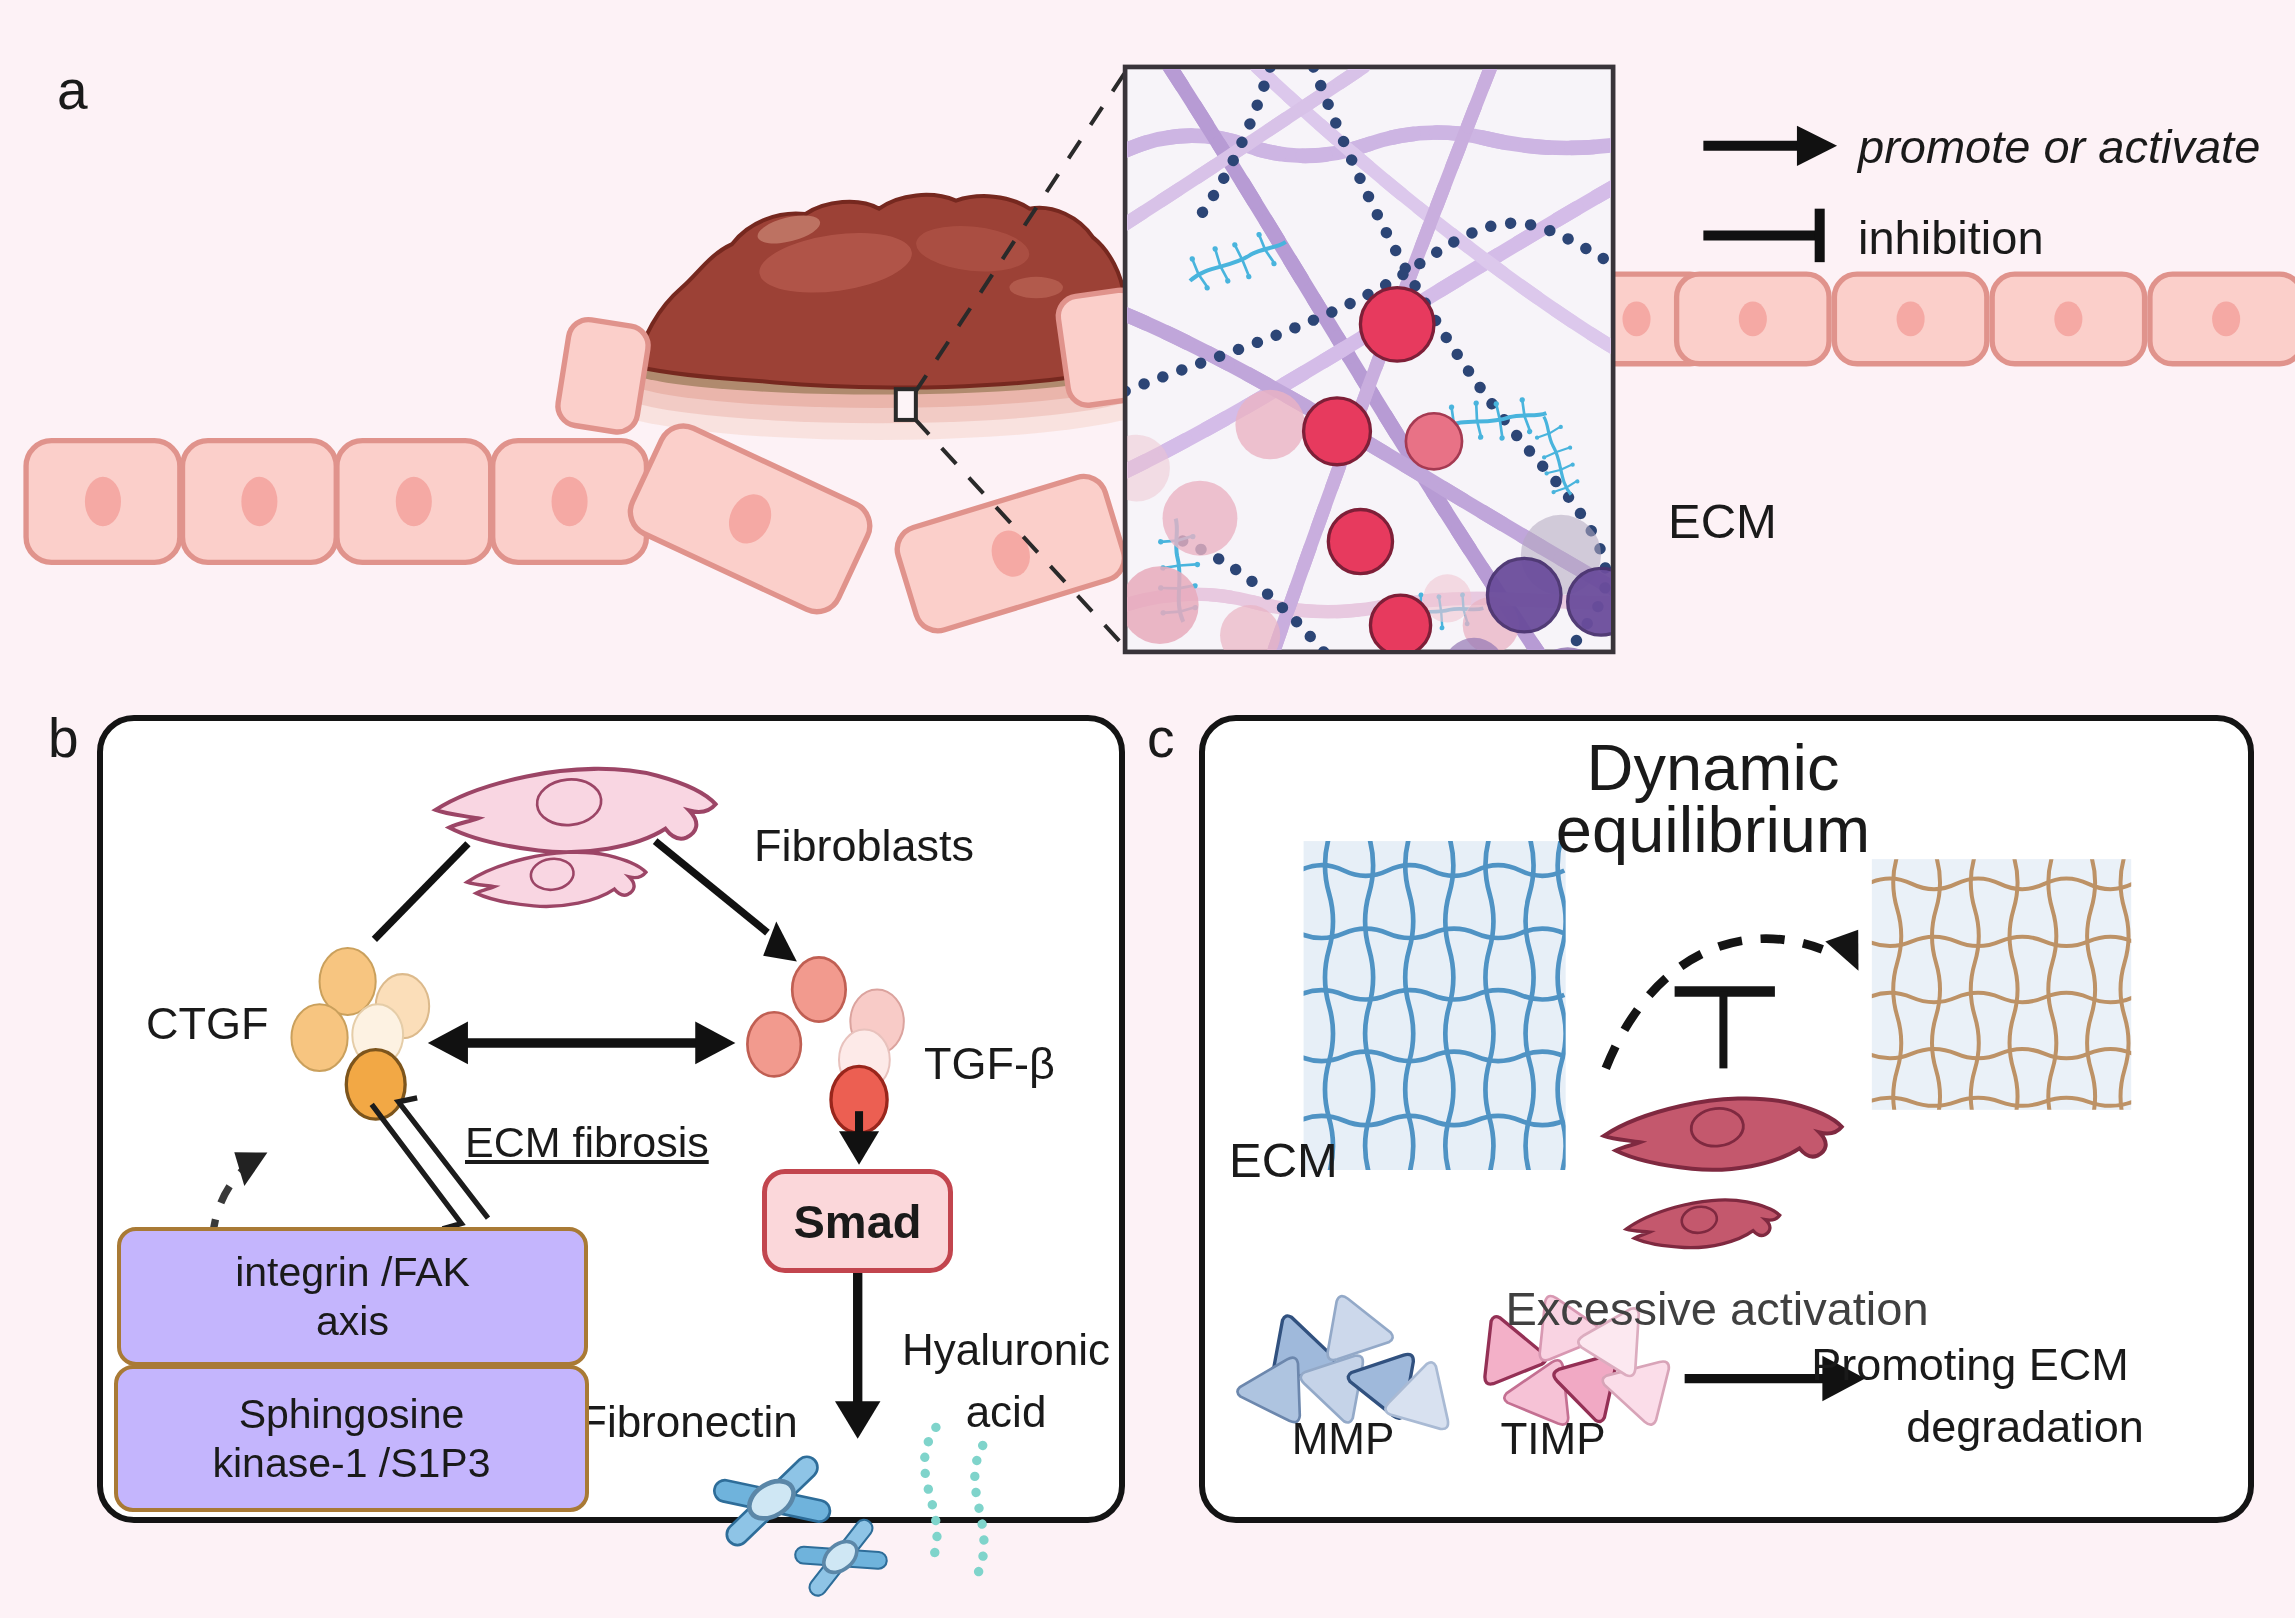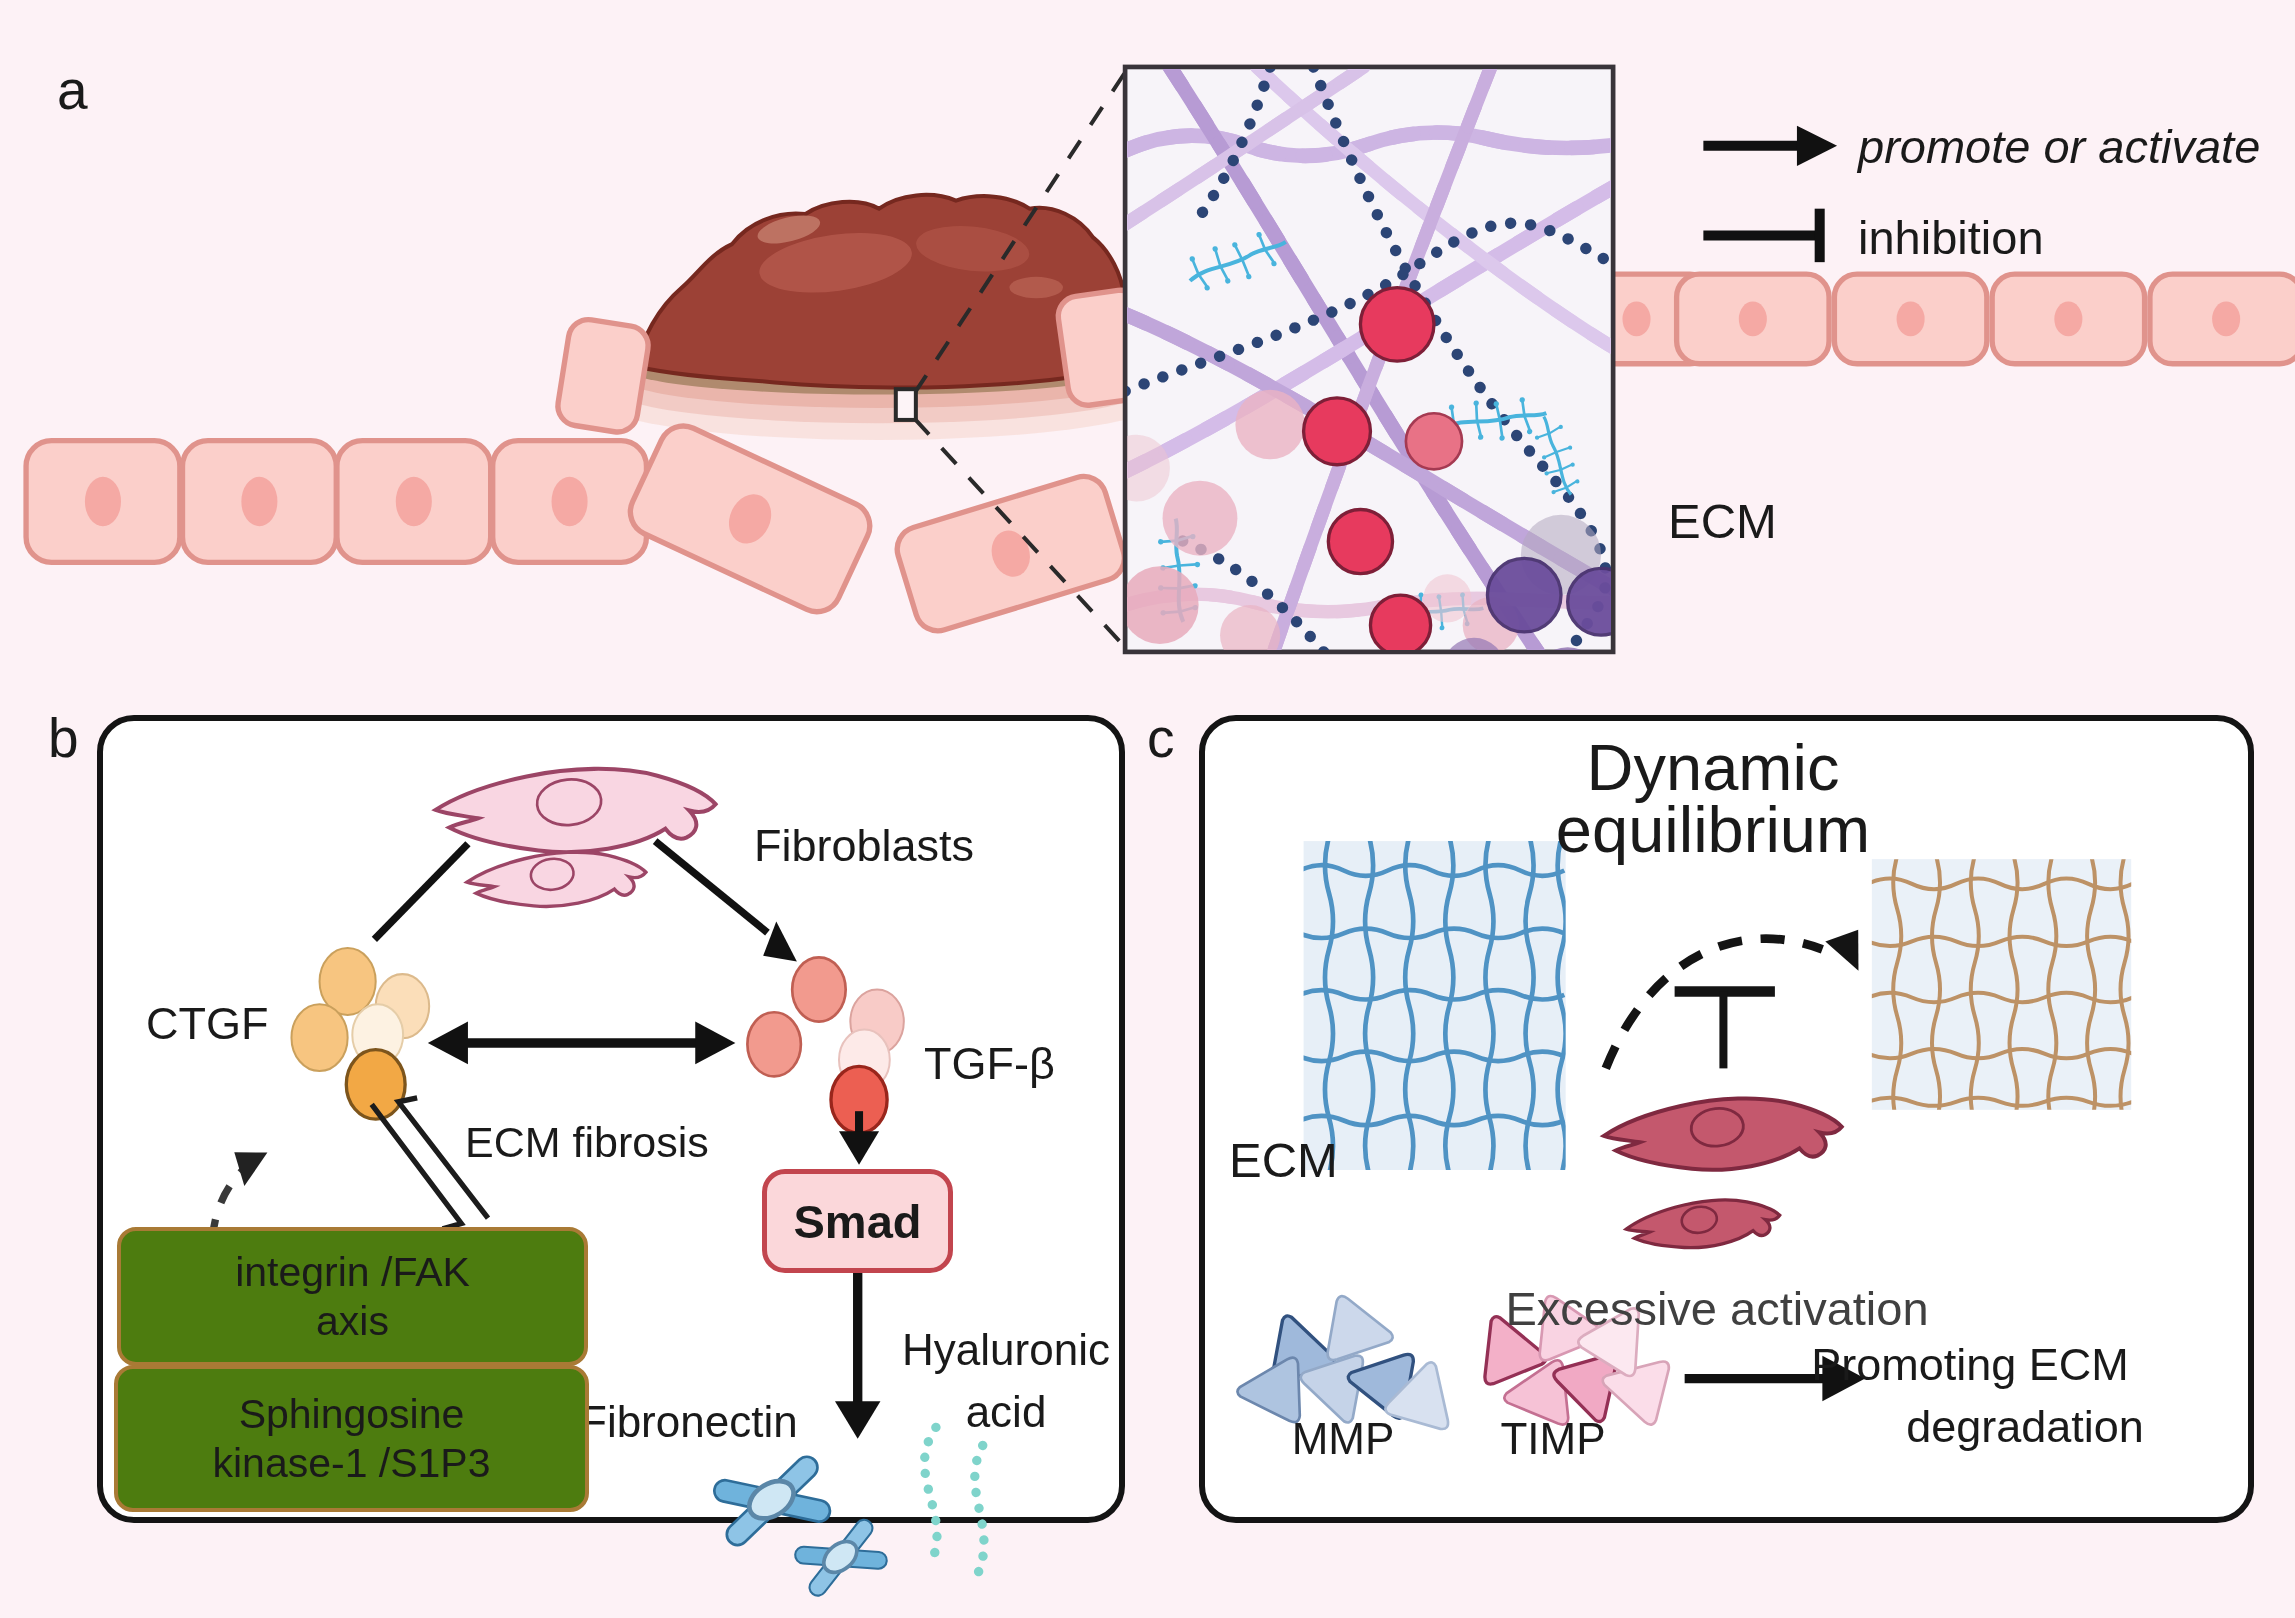--- a/index.html
+++ b/index.html
@@ -20,21 +20,21 @@
   .fibroblasts-lbl{font-size:45px;text-align:right;}
   .ctgf-lbl,.tgfb-lbl{font-size:45px;}
   .ecmfib-lbl{font-size:43px;}
   .smad-box{
     position:absolute;left:762px;top:1169px;width:181px;height:94px;
     background:#fbd7da;border:5.3px solid #c2454e;border-radius:23px;
     display:flex;align-items:center;justify-content:center;
     font-size:47px;font-weight:bold;
   }
   .tan-box{
-    position:absolute;background:#4d7c0f;border:4.7px solid #a97a35;border-radius:19px;
+    position:absolute;background:#c4b5fd;border:4.7px solid #a97a35;border-radius:19px;
     display:flex;flex-direction:column;align-items:center;justify-content:center;
     font-size:41px;text-align:center;line-height:1.18;
   }
   .tan-box.integrin{left:117px;top:1227px;width:463px;height:131px;}
   .tan-box.sphingo{left:114px;top:1365px;width:467px;height:139px;}
   .fibronectin-lbl{font-size:44px;}
   .hyaluronic-lbl{font-size:44px;}
   .dyn-lbl{font-size:65px;}
   .ecm-c{font-size:49px;}
   .excessive-lbl{font-size:47px;color:#404040;}
@@ -420,21 +420,21 @@
 
 <div class="txt panel-letter" style="left:57px;top:62px;">a</div>
 <div class="txt legend-txt" style="left:1858px;top:122px;font-style:italic;">promote or activate</div>
 <div class="txt legend-txt" style="left:1858px;top:213px;">inhibition</div>
 <div class="txt ecm-a" style="left:1668px;top:496px;">ECM</div>
 
 <div class="txt panel-letter" style="left:48px;top:710px;">b</div>
 <div class="txt fibroblasts-lbl center" style="left:864px;top:822px;">Fibroblasts</div>
 <div class="txt ctgf-lbl" style="left:146px;top:1000px;">CTGF</div>
 <div class="txt tgfb-lbl" style="left:924px;top:1040px;">TGF-β</div>
-<div class="txt ecmfib-lbl" style="left:465px;top:1120px;">ECM fibrosis</div>
+<div class="txt ecmfib-lbl" style="left:465px;top:1120px;text-decoration:underline;">ECM fibrosis</div>
 <div class="smad-box">
   <span>Smad</span>
 </div>
 <div class="txt fibronectin-lbl" style="left:580px;top:1399px;">Fibronectin</div>
 <div class="txt hyaluronic-lbl center" style="left:1006px;top:1327px;">Hyaluronic</div>
 <div class="txt hyaluronic-lbl center" style="left:1006px;top:1389px;">acid</div>
 <div class="tan-box integrin">
   <span>integrin /FAK</span>
   <span>axis</span>
 </div>

